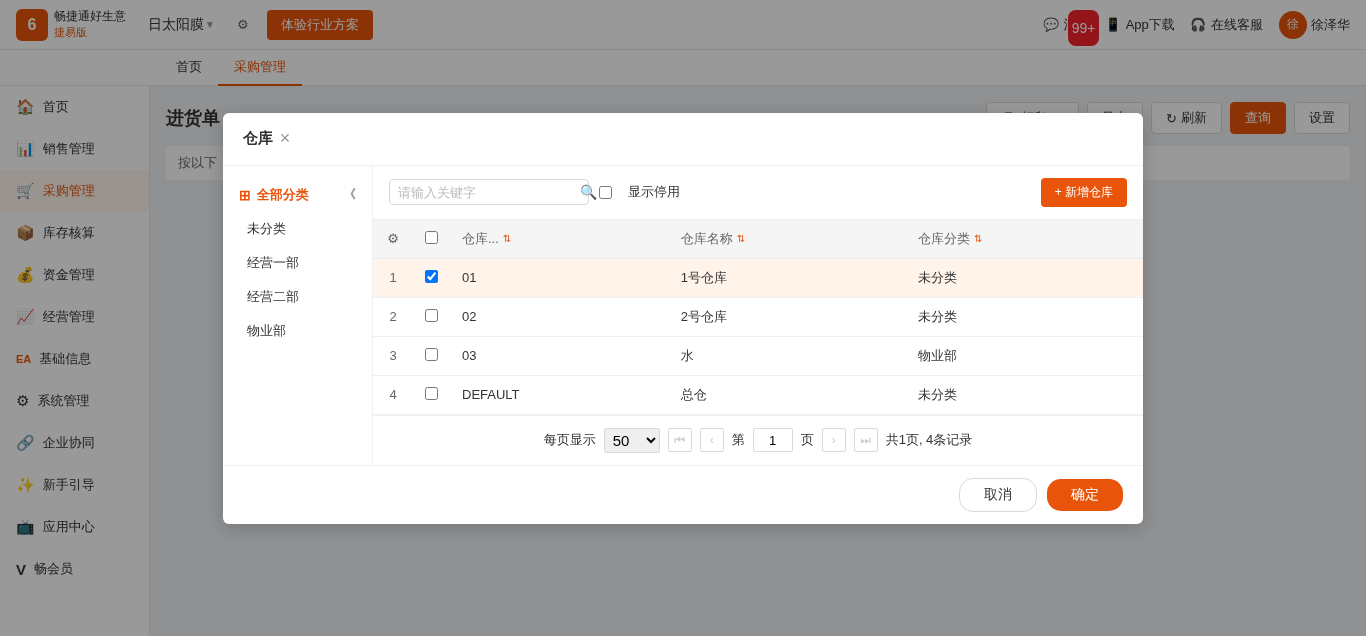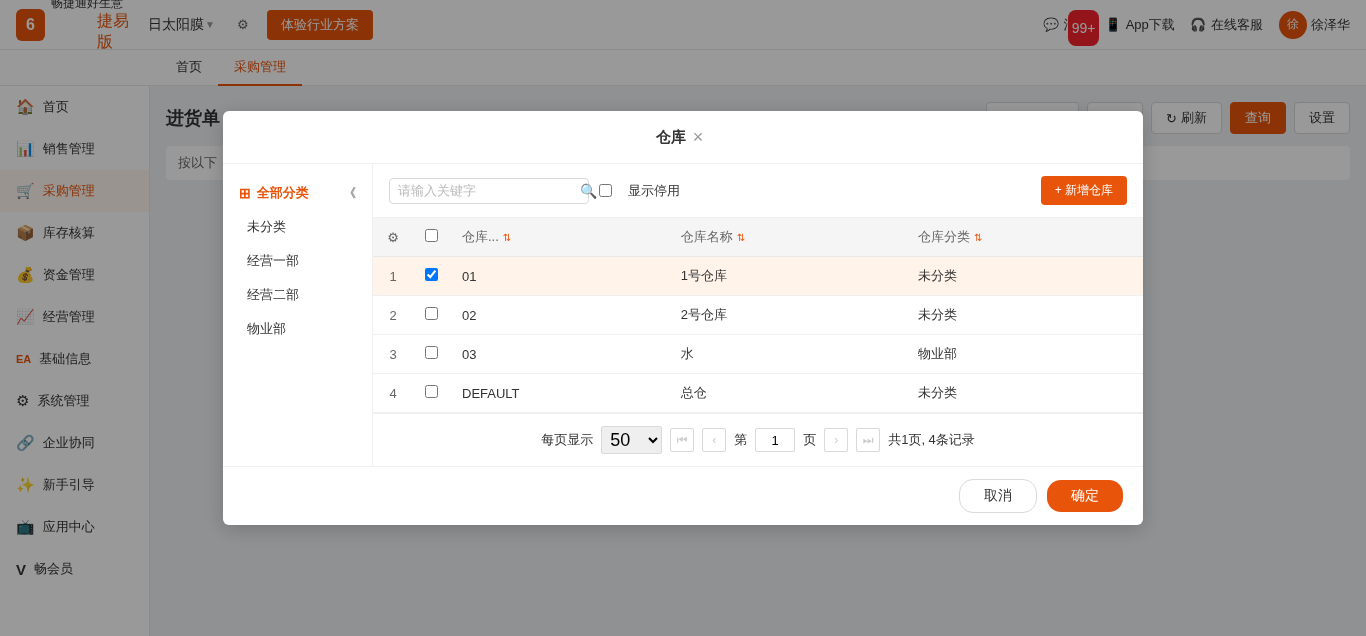--- a/index.html
+++ b/index.html
@@ -23,21 +23,21 @@
       gap: 6px;
     }
     .logo-icon {
       width: 32px; height: 32px;
       background: #e8540a;
       border-radius: 6px;
       display: flex; align-items: center; justify-content: center;
       color: #fff; font-weight: bold; font-size: 16px;
     }
     .logo-text { font-size: 12px; color: #333; line-height: 1.3; }
-    .logo-sub { font-size: 16px; color: #e8540a; margin-left: 46px; }
+    .logo-sub { font-size: 11px; color: #e8540a; }
     .topbar-store {
       display: flex; align-items: center; gap: 1px;
       padding: 0 12px;
       color: #333; font-size: 14px;
       cursor: pointer;
     }
     .topbar-store .arrow { color: #999; font-size: 10px; }
     .topbar-gear {
       width: 32px; height: 32px;
       display: flex; align-items: center; justify-content: center;
@@ -174,21 +174,21 @@
     .modal {
       background: #fff;
       border-radius: 6px;
       width: 920px;
       max-height: 570px;
       display: flex; flex-direction: column;
       box-shadow: 0 4px 20px rgba(0,0,0,0.2);
       position: relative;
     }
     .modal-header {
-      display: flex; align-items: center; justify-content: center;
+      display: flex; align-items: center; justify-content: flex-start;
       padding: 14px 20px;
       border-bottom: 1px solid #f0f0f0;
     }
     .modal-title { font-size: 15px; font-weight: bold; color: #333; }
     .modal-close {
       cursor: pointer; font-size: 18px; color: #999;
       width: 24px; height: 24px;
       display: flex; align-items: center; justify-content: center;
     }
     .modal-body {
@@ -316,21 +316,21 @@
       border: 1px solid #d9d9d9;
       border-radius: 2px;
       text-align: center;
       font-size: 13px;
       outline: none;
     }
     .per-page-select {
       border: 1px solid #d9d9d9;
       border-radius: 2px;
       padding: 2px 4px;
-      font-size: 18px;
+      font-size: 15px;
       outline: none;
     }
 
     
     .modal-footer {
       display: flex; align-items: center; justify-content: flex-end;
       padding: 12px 20px;
       border-top: 1px solid #f0f0f0;
       gap: 10px;
     }

